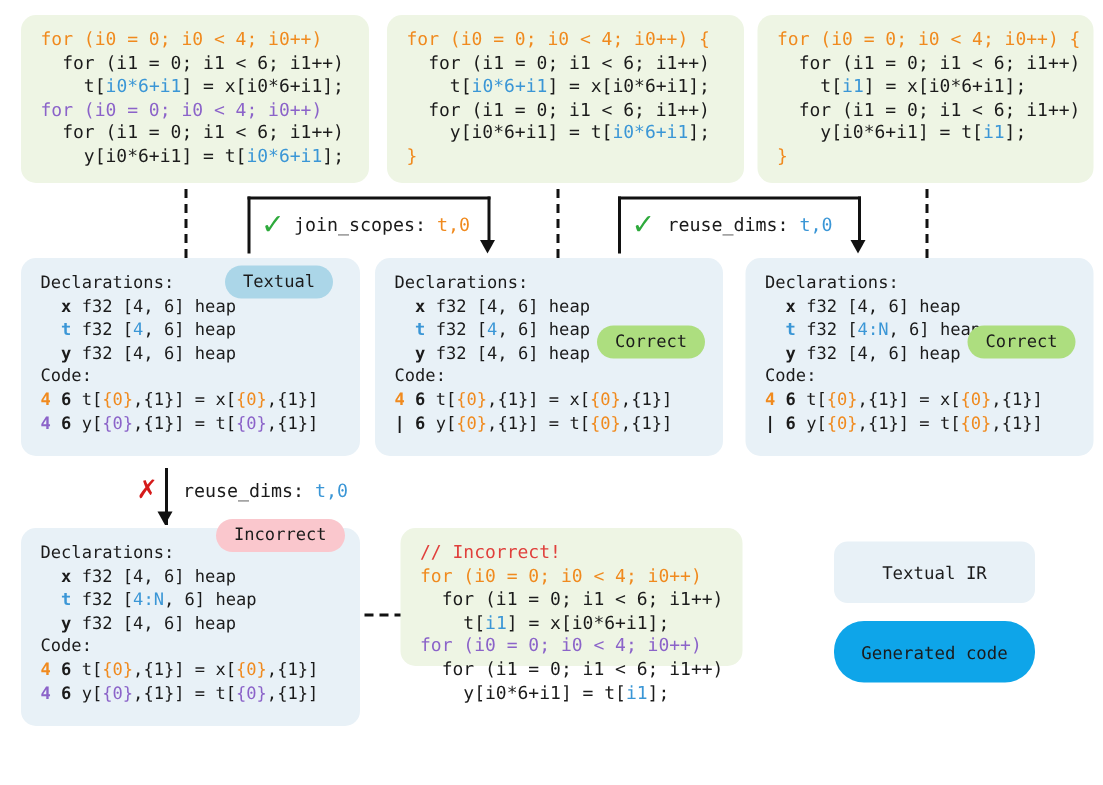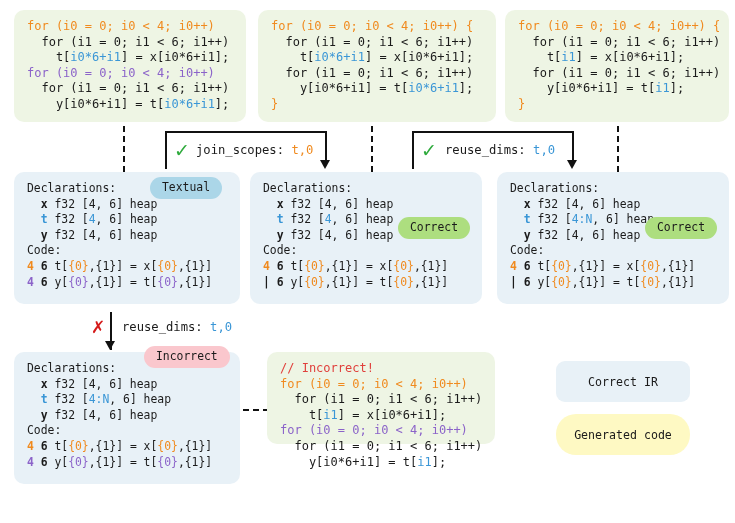--- a/index.html
+++ b/index.html
@@ -128,21 +128,21 @@
     border-radius: 9px;
     display: flex;
     align-items: center;
     justify-content: center;
     font-family: "DejaVu Sans Mono", "Liberation Mono", monospace;
     font-size: 11.6px;
     color: #1b1b1b;
     box-sizing: border-box;
   }
   .legend-ir   { background: #e8f1f7; }
-  .legend-code { background: #fef9c3; border-radius: 20px; }
+  .legend-code { background: #0ea5e9; border-radius: 20px; }
 </style>
 </head>
 <body>
 
 <div class="stage">
 
   <div class="panel code" style="left:14px; top:10px; width:232px; height:112px;">
     <div class="codeblock"><span class="or">for (i0 = 0; i0 &lt; 4; i0++)</span>
 <span class="bk">  for (i1 = 0; i1 &lt; 6; i1++)</span>
 <span class="bk">    t[</span><span class="bl">i0*6+i1</span><span class="bk">] = x[i0*6+i1];</span>
@@ -242,19 +242,19 @@
     <div class="codeblock"><span class="rd">// Incorrect!</span>
 <span class="or">for (i0 = 0; i0 &lt; 4; i0++)</span>
 <span class="bk">  for (i1 = 0; i1 &lt; 6; i1++)</span>
 <span class="bk">    t[</span><span class="bl">i1</span><span class="bk">] = x[i0*6+i1];</span>
 <span class="pu">for (i0 = 0; i0 &lt; 4; i0++)</span>
 <span class="bk">  for (i1 = 0; i1 &lt; 6; i1++)</span>
 <span class="bk">    y[i0*6+i1] = t[</span><span class="bl">i1</span><span class="bk">];</span></div>
   </div>
 
   <div class="legend legend-ir" style="left:556px; top:361px; width:134px; height:41px;">
-    <span>Correct IR</span>
+    <span>Textual IR</span>
   </div>
   <div class="legend legend-code" style="left:556px; top:414px; width:134px; height:41px;">
     <span>Generated code</span>
   </div>
 
 </div>
 
 </body></html>

